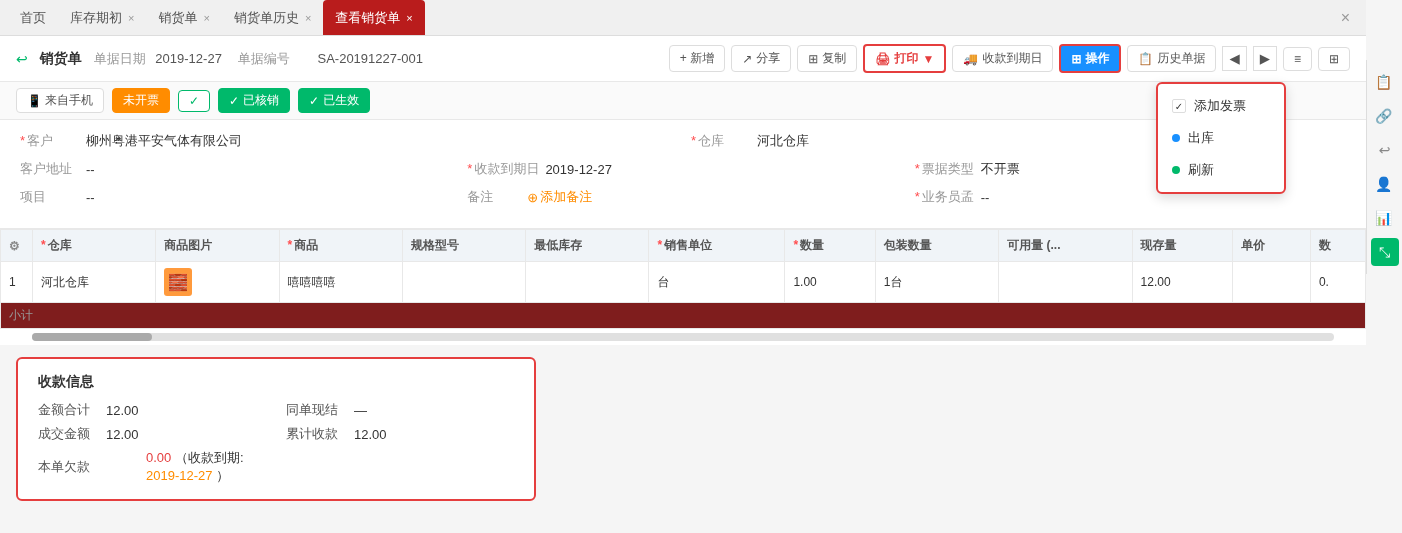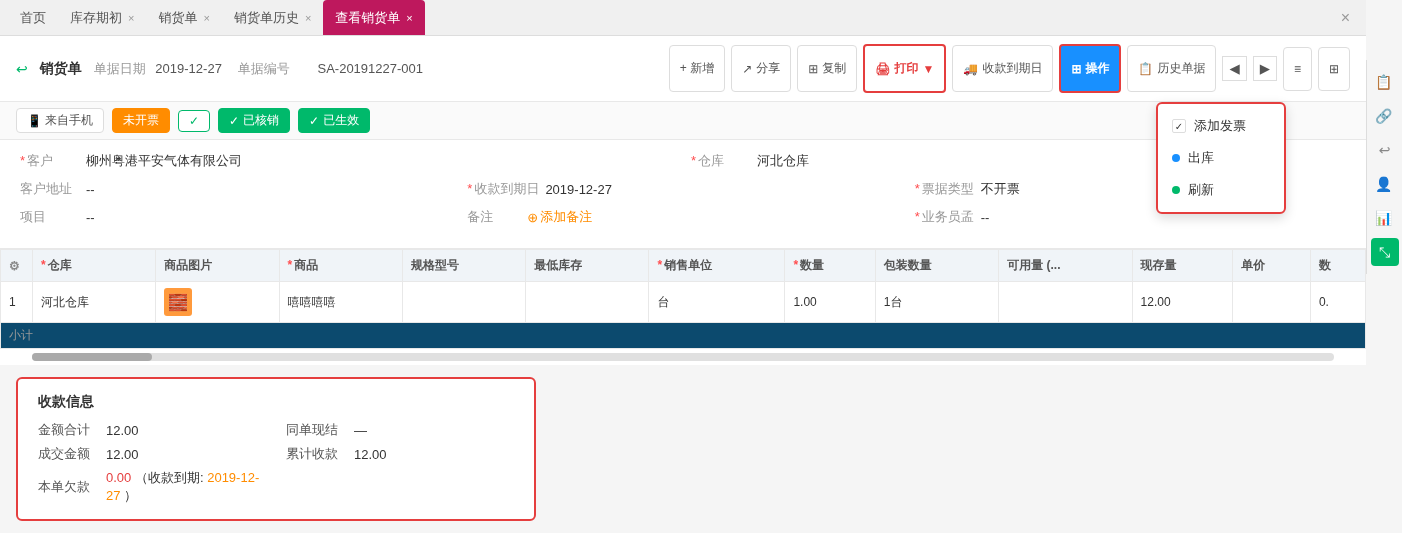--- a/index.html
+++ b/index.html
@@ -2,32 +2,32 @@
 <html><head>
   <meta charset="utf-8">
   <style>
     * { box-sizing: border-box; margin: 0; padding: 0; }
     body { font-family: -apple-system, BlinkMacSystemFont, "PingFang SC", "Microsoft YaHei", sans-serif; font-size: 13px; background: #f5f5f5; color: #333; }
 
     
     .tab-bar { display: flex; align-items: center; background: #f0f0f0; border-bottom: 1px solid #ddd; height: 36px; padding: 0 8px; }
     .tab-item { display: flex; align-items: center; padding: 0 12px; height: 100%; cursor: pointer; color: #555; font-size: 13px; position: relative; }
     .tab-item .close-btn { margin-left: 6px; color: #999; font-size: 11px; cursor: pointer; }
-    .tab-item.active-green { background: #be185d; color: #fff; border-radius: 4px 4px 0 0; }
+    .tab-item.active-green { background: #b91c1c; color: #fff; border-radius: 4px 4px 0 0; }
     .tab-item.active-green .close-btn { color: #fff; }
     .tab-close-global { margin-left: auto; cursor: pointer; color: #999; font-size: 16px; padding: 0 8px; }
 
     
     .header-area { background: #fff; border-bottom: 1px solid #e8e8e8; padding: 8px 16px; display: flex; align-items: center; gap: 12px; }
     .doc-icon { color: #00b96b; font-size: 14px; }
     .doc-title { font-weight: bold; color: #333; font-size: 14px; }
     .header-meta { display: flex; align-items: center; gap: 16px; color: #555; font-size: 13px; }
     .meta-label { color: #999; }
     .header-actions { margin-left: auto; display: flex; align-items: center; gap: 6px; }
-    .btn-action { display: flex; align-items: center; gap: 4px; padding: 14px 10px; border: 1px solid #ddd; border-radius: 4px; background: #fff; cursor: pointer; font-size: 12px; color: #555; }
+    .btn-action { display: flex; align-items: center; gap: 4px; padding: 4px 10px; border: 1px solid #ddd; border-radius: 4px; background: #fff; cursor: pointer; font-size: 12px; color: #555; }
     .btn-print { border: 2px solid #e53e3e; color: #e53e3e; font-weight: bold; }
     .btn-operate { background: #1890ff; color: #fff; border-color: #1890ff; font-weight: bold; }
     .btn-green { background: #00b96b; color: #fff; border-color: #00b96b; }
     .btn-nav { padding: 4px 6px; border: 1px solid #ddd; background: #fff; cursor: pointer; color: #555; }
 
     
     .toolbar-row { background: #fafafa; border-bottom: 1px solid #e8e8e8; padding: 6px 16px; display: flex; align-items: center; gap: 8px; }
     .btn-small { padding: 3px 10px; border: 1px solid #ddd; border-radius: 4px; background: #fff; cursor: pointer; font-size: 12px; color: #555; display: flex; align-items: center; gap: 3px; }
     .btn-small.green-outline { border-color: #00b96b; color: #00b96b; }
     .btn-small.orange { background: #ff8c00; color: #fff; border-color: #ff8c00; }
@@ -52,21 +52,21 @@
     .settings-icon { color: #888; cursor: pointer; }
     .product-img { width: 28px; height: 28px; background: #ff9a3c; border-radius: 3px; display: flex; align-items: center; justify-content: center; }
 
     
     .summary-box { margin: 12px 16px; border: 2px solid #e53e3e; border-radius: 6px; padding: 14px 20px; background: #fff; max-width: 520px; }
     .summary-title { font-weight: bold; font-size: 14px; margin-bottom: 10px; }
     .summary-grid { display: grid; grid-template-columns: 1fr 1fr; gap: 6px 20px; }
     .summary-item { display: flex; align-items: center; gap: 8px; font-size: 13px; }
     .sum-label { color: #555; min-width: 60px; }
     .sum-value { color: #333; }
-    .sum-value.red { color: #e53e3e; }
+    .sum-value.red { color: #e53e3e; margin-left: 40px; }
 
     
     .right-sidebar { position: fixed; right: 0; top: 60px; width: 36px; background: #f5f5f5; border-left: 1px solid #ddd; display: flex; flex-direction: column; align-items: center; padding: 8px 0; gap: 6px; }
     .sidebar-icon { width: 28px; height: 28px; display: flex; align-items: center; justify-content: center; cursor: pointer; color: #888; border-radius: 4px; font-size: 14px; }
     .sidebar-icon.active { background: #00b96b; color: #fff; }
     .dropdown-menu { position: absolute; top: 68px; right: 200px; background: #fff; border: 2px solid #e53e3e; border-radius: 6px; box-shadow: 0 4px 12px rgba(0,0,0,0.15); z-index: 200; min-width: 130px; padding: 6px 0; }
     .dropdown-item { display: flex; align-items: center; gap: 8px; padding: 7px 14px; cursor: pointer; font-size: 13px; color: #333; }
     .dot { width: 8px; height: 8px; border-radius: 50%; display: inline-block; }
     .dot-blue { background: #1890ff; }
     .dot-green { background: #00b96b; }
@@ -270,21 +270,21 @@
           <td></td>
           <td>台</td>
           <td>1.00</td>
           <td>1台</td>
           <td></td>
           <td>12.00</td>
           <td></td>
           <td>0.</td>
         </tr>
         <tr class="subtotal">
-          <td colspan="13" style="padding:4px 8px;color:#999;background:#0c4a6e;">小计</td>
+          <td colspan="13" style="padding:4px 8px;color:#999;background:#7f1d1d;">小计</td>
         </tr>
       </tbody>
     </table>
 
     <div style="padding: 4px 16px;">
       <div class="scrollbar-hint">
         <div class="scroll-thumb"></div>
       </div>
     </div>
   </div>

